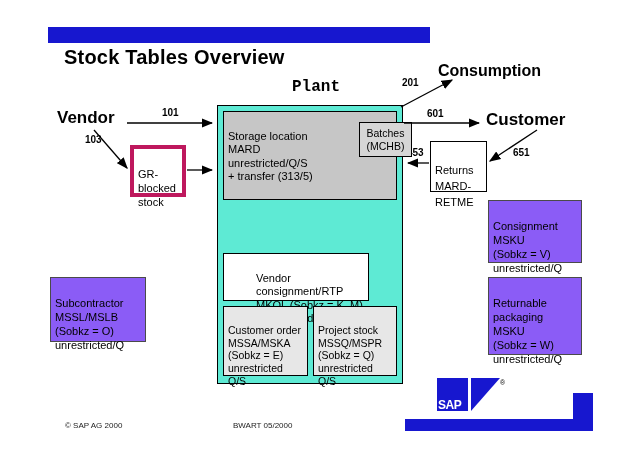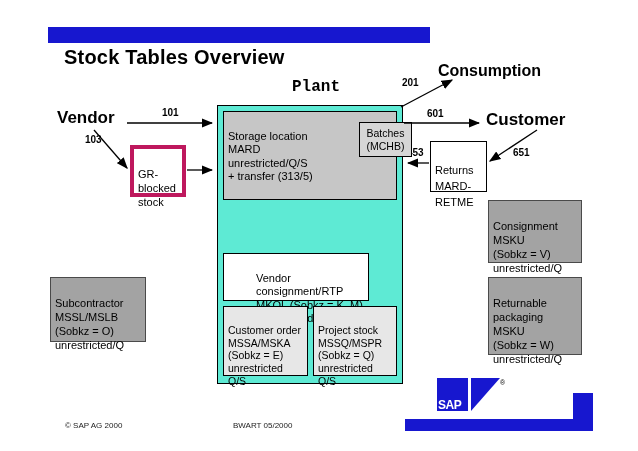--- a/index.html
+++ b/index.html
@@ -8,21 +8,21 @@
   .abs{position:absolute;}
   .bar{background:#1717cf;}
   .title{font-size:20px;font-weight:bold;letter-spacing:0.2px;}
   .biglabel{font-weight:bold;font-size:17px;white-space:nowrap;}
   .plantlabel{font-weight:bold;font-size:16px;font-family:Liberation Mono, monospace;}
   .num{font-weight:bold;font-size:10px;white-space:nowrap;}
   .box{position:absolute;border:1px solid #000;box-sizing:border-box;
        font-size:11px;line-height:13.5px;white-space:pre-line;padding:4px 4px;}
   .gray{background:#c6c6c6;}
   .ltgray{background:#e7e7e7;}
-  .sidebox{background:#a3a3a3;border:1px solid #4a4a4a;}
+  .sidebox{background:#8b5cf6;border:1px solid #4a4a4a;}
   .white{background:#fff;}
   #plant-box{border:1.5px solid #000;background:#fff;}
   #marc-box{font-size:10.5px;line-height:13px;white-space:pre;padding:3px 4px;}
   #batches-box{background:#d6d6d6;font-size:10.5px;line-height:13px;text-align:center;
                display:flex;align-items:center;justify-content:center;margin-left:27px;}
   #customer-order-box,#project-stock-box{font-size:10.5px;line-height:12.8px;}
   svg.overlay{position:absolute;left:0;top:0;pointer-events:none;}
   .footer{font-size:8px;color:#222;white-space:nowrap;}
   
   #sap-logo{width:64px;height:33px;}

